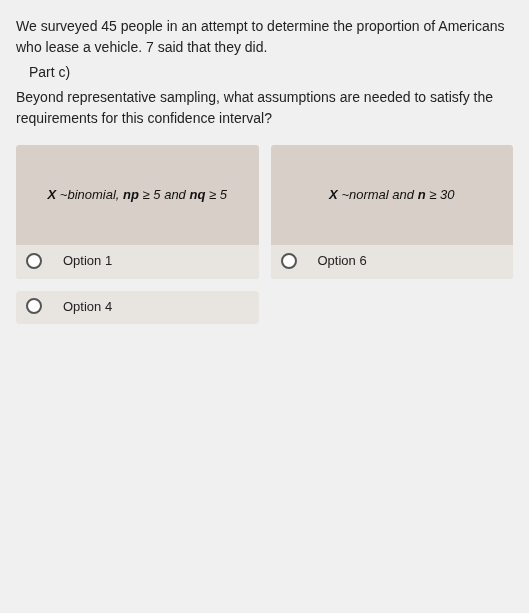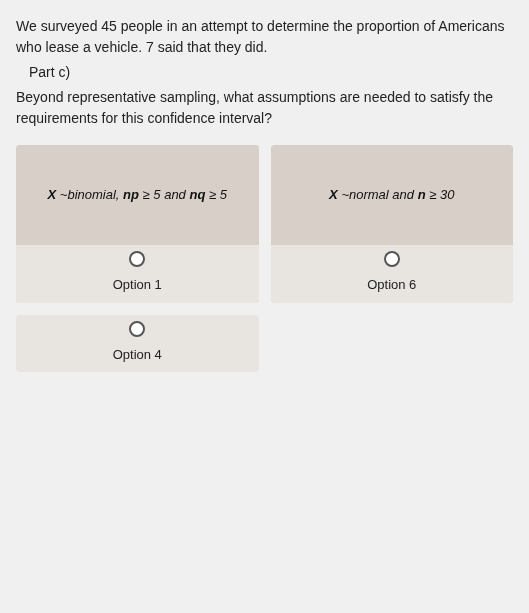--- a/index.html
+++ b/index.html
@@ -51,24 +51,23 @@
     }
     .card-formula {
       font-size: 13px;
       text-align: center;
       font-style: italic;
       color: #111;
     }
     .card-radio-row {
       display: flex;
       align-items: center;
-      gap: 8px;
+      gap: 21px;
       padding: 6px 10px 8px 10px;
       background: #e8e4e0;
-      flex-direction: column;
     }
     .radio-circle {
       width: 16px;
       height: 16px;
       border-radius: 50%;
       border: 2px solid #555;
       background: white;
       flex-shrink: 0;
       cursor: pointer;
     }

